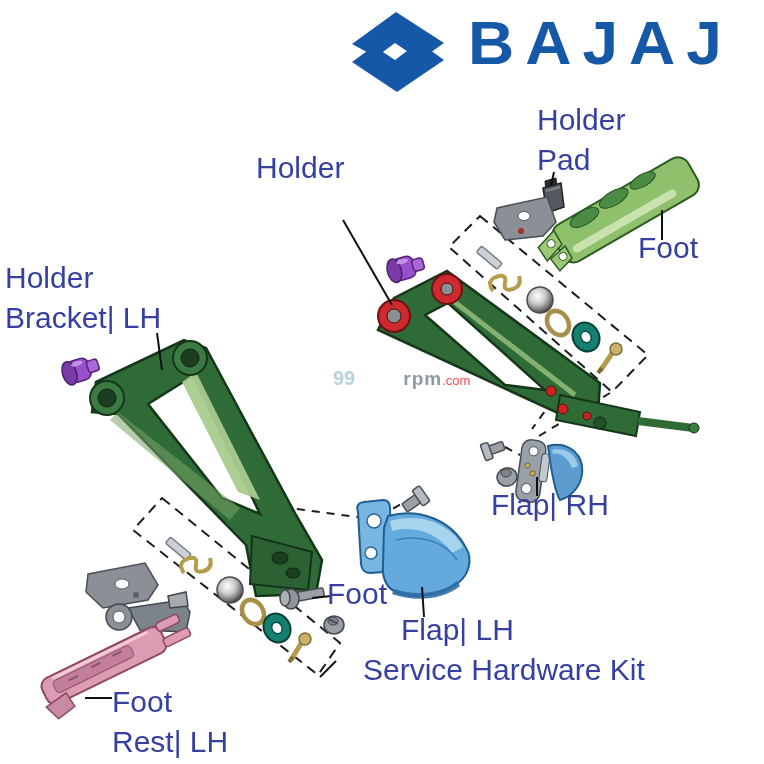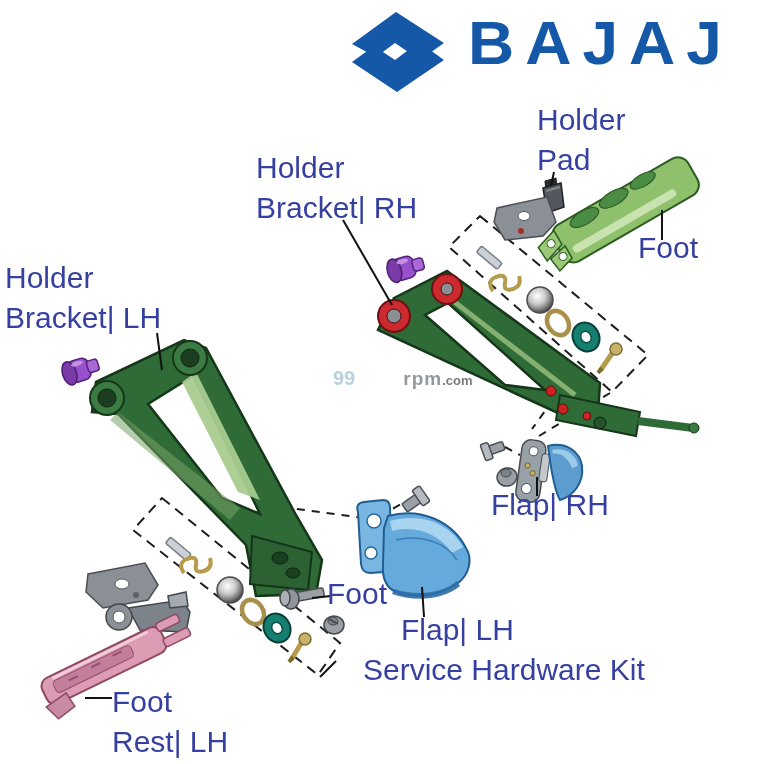--- a/index.html
+++ b/index.html
@@ -7,21 +7,21 @@
          font-family:"Liberation Sans",sans-serif;}
   #art{position:absolute;left:0;top:0;}
   .lbl{position:absolute;color:var(--label,#3640a0);font-size:30px;line-height:40px;
        white-space:pre;letter-spacing:0px;}
   #brand-wordmark{position:absolute;left:468px;top:8px;color:var(--brand,#1558a8);
        font-size:64px;font-weight:bold;letter-spacing:11px;transform:scaleY(0.95);
        transform-origin:left top;white-space:nowrap;}
   #watermark{position:absolute;left:333px;top:367px;white-space:nowrap;opacity:.95;}
   #watermark .w1{color:#b5cfdd;font-size:20px;font-weight:bold;}
   #watermark .w2{color:#8b949b;font-size:19px;font-weight:bold;letter-spacing:1px;padding-left:48px;}
-  #watermark .w3{color:#737373;font-size:13px;font-weight:bold;}
+  #watermark .w3{color:#ef4444;font-size:13px;font-weight:normal;}
   
   .kitbox{fill:none;stroke:#1d1d1d;stroke-width:2;stroke-dasharray:10 7;}
   .dash{fill:none;stroke:#1d1d1d;stroke-width:2;stroke-dasharray:8 7;}
   .ptr{fill:none;stroke:#111;stroke-width:2;}
   .dgrn{fill:#2f6b36;stroke:#16361a;stroke-width:2.5;}
   .gold{fill:none;stroke:#b59c4c;stroke-width:4;}
 </style>
 </head>
 <body>
 
@@ -232,21 +232,21 @@
   <path class="ptr" d="M85,698 L112,698"></path>
   <path class="ptr" d="M320,677 L336,661"></path>
 </svg>
 
 <div id="brand-wordmark">BAJAJ</div>
 
 <div id="watermark"><span class="w1">99</span><span class="w2">rpm</span><span class="w3">.com</span></div>
 
 <div class="lbl" style="left:537px;top:100px;"><span>Holder</span><br><span>Pad</span></div>
 
-<div class="lbl" style="left:256px;top:148px;"><span>Holder</span><br><span>Bracket| RH</span></div>
+<div class="lbl" style="left:256px;top:148px;"><span>Holder</span><br></div>
 
 <div class="lbl" style="left:638px;top:228px;"><span>Foot</span><br></div>
 
 <div class="lbl" style="left:5px;top:258px;"><span>Holder</span><br><span>Bracket| LH</span></div>
 
 <div class="lbl" style="left:491px;top:485px;">Flap| RH</div>
 
 <div class="lbl" style="left:327px;top:574px;">Foot</div>
 
 <div class="lbl" style="left:401px;top:610px;">Flap| LH</div>

